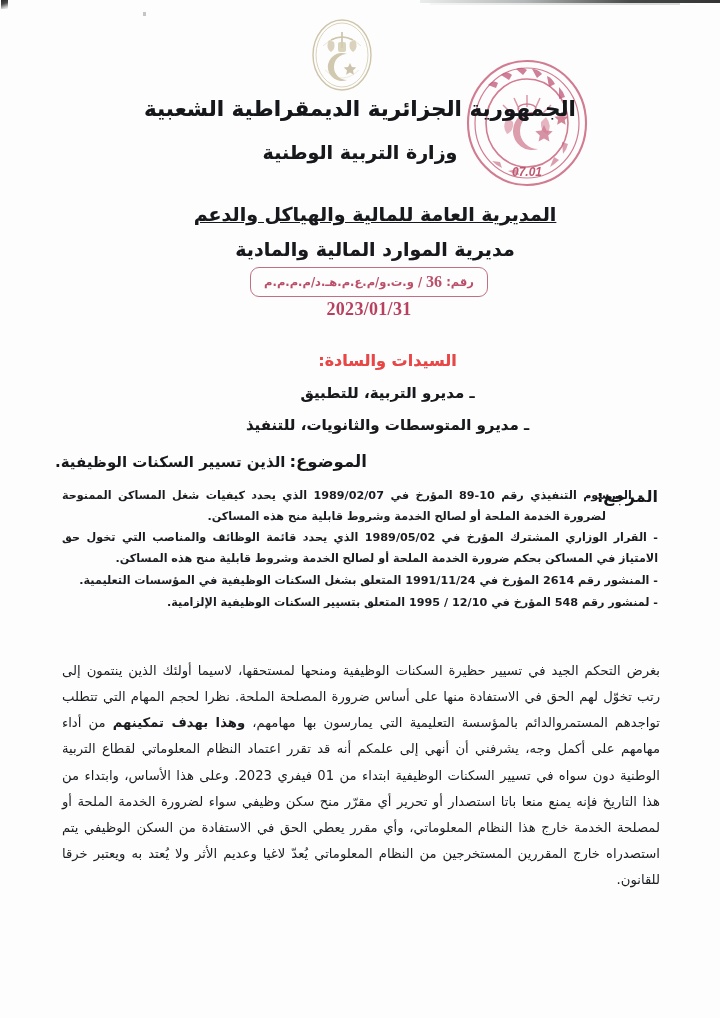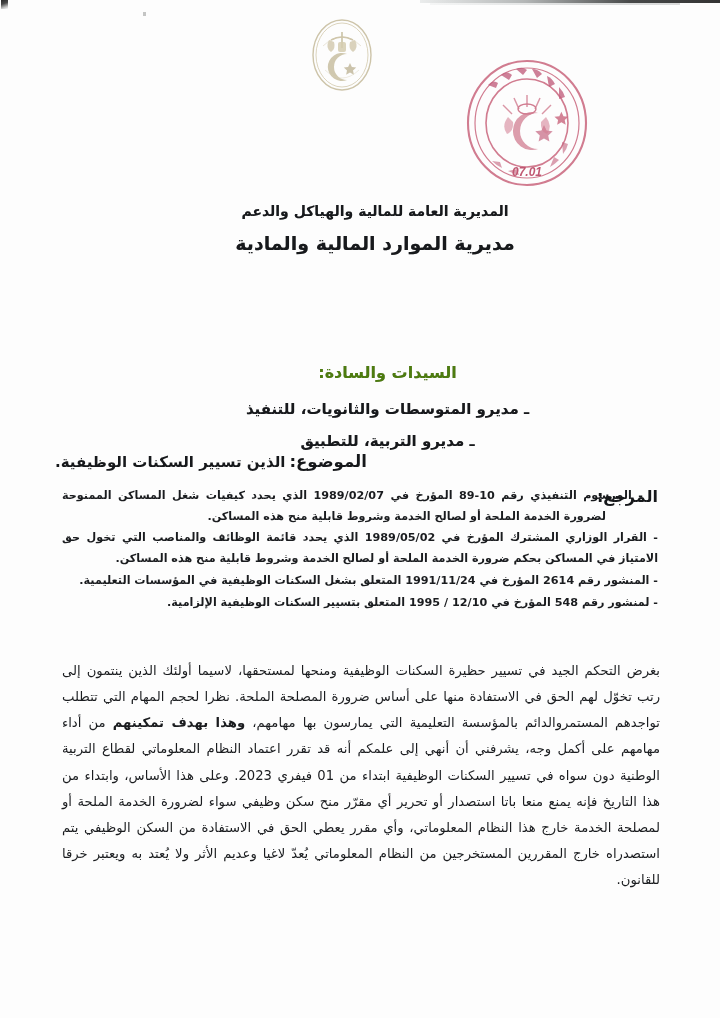--- a/index.html
+++ b/index.html
@@ -108,24 +108,25 @@
     top: 203px;
     left: 0;
     width: 720px;
     text-align: center;
     padding-left: 30px;
     box-sizing: border-box;
   }
   .dir-1 {
     font-family: "DejaVu Sans", "Liberation Sans", sans-serif;
     font-weight: bold;
-    font-size: 14px;
+    font-size: 19px;
     color: #17191c;
     margin: 0;
     text-shadow: 0 0 0.5px rgba(0,0,0,0.35);
+    text-decoration: underline;
   }
   .dir-2 {
     font-family: "DejaVu Sans", "Liberation Sans", sans-serif;
     font-weight: bold;
     font-size: 19px;
     color: #17191c;
     margin: 13px 0 0 0;
     text-shadow: 0 0 0.5px rgba(0,0,0,0.35);
   }
 
@@ -174,22 +175,22 @@
     left: 0;
     width: 720px;
     text-align: center;
     padding-left: 55px;
     box-sizing: border-box;
   }
   .addressee .a-head {
     font-family: "DejaVu Sans", "Liberation Sans", sans-serif;
     font-weight: bold;
     font-size: 16px;
-    color: #4d7c0f;
-    margin: 18px;
+    color: #ef4444;
+    margin: 6px;
     text-shadow: 0 0 0.5px rgba(0,0,0,0.35);
   }
   .addressee .a-line {
     font-family: "DejaVu Sans", "Liberation Sans", sans-serif;
     font-weight: bold;
     font-size: 15px;
     color: #17191c;
     margin: 14px 0 0 0;
     text-shadow: 0 0 0.5px rgba(0,0,0,0.35);
   }
@@ -355,31 +356,43 @@
         <path d="M44 60 q-7 9 -1 17 q7 -3 6 -12 z" fill="#c2506b" opacity="0.55"></path>
         <path d="M82 60 q7 9 1 17 q-7 -3 -6 -12 z" fill="#c2506b" opacity="0.55"></path>
       </g>
 
       <path d="M112 66 l2.2 4.7 5.1 0.6 -3.8 3.4 1 5.1 -4.5 -2.6 -4.5 2.6 1 -5.1 -3.8 -3.4 5.1 -0.6 Z" fill="#c2506b" opacity="0.8" transform="translate(-9,-8) scale(0.95)"></path>
 
       <text x="63" y="119" text-anchor="middle" font-family="Liberation Sans, sans-serif" font-size="12" font-weight="bold" fill="#b8415f">07.01</text>
     </svg>
   </div>
 
+  <div class="hdr-block">
+    <div class="title-1">الجمهورية الجزائرية الديمقراطية الشعبية</div>
+    <div class="title-2">وزارة التربية الوطنية</div>
+  </div>
 
   <div class="dir-block">
     <div class="dir-1">المديرية العامة للمالية والهياكل والدعم</div>
     <div class="dir-2">مديرية الموارد المالية والمادية</div>
   </div>
 
+  <div class="ref-wrap">
+    <div class="ref-box">
+      <span>رقم:</span>
+      <span class="ref-num">36</span>
+      <span>/ و.ت.و/م.ع.م.هـ.د/م.م.م.م</span>
+    </div>
+    <div class="ref-date">2023/01/31</div>
+  </div>
 
   <div class="addressee">
     <div class="a-head">السيدات  والسادة:</div>
+    <div class="a-line">ـ مديرو التربية، للتطبيق</div>
     <div class="a-line">ـ مديرو المتوسطات والثانويات، للتنفيذ</div>
-    <div class="a-line">ـ مديرو التربية، للتطبيق</div>
   </div>
 
   <div class="subject">
     <span class="lbl">الموضوع:</span>
     <span class="val">الذين تسيير السكنات الوظيفية.</span>
   </div>
 
   <div class="refs">
     <span class="refs-label">المرجع:</span>
     <div class="refs-items">

